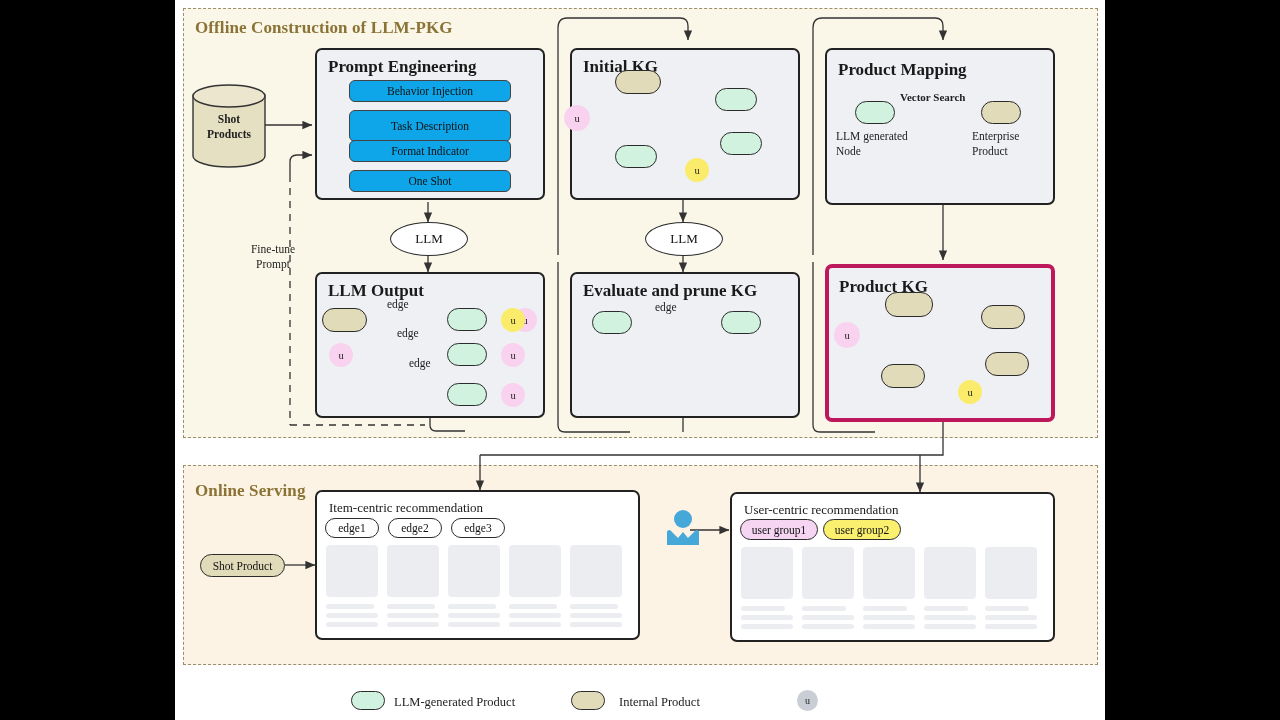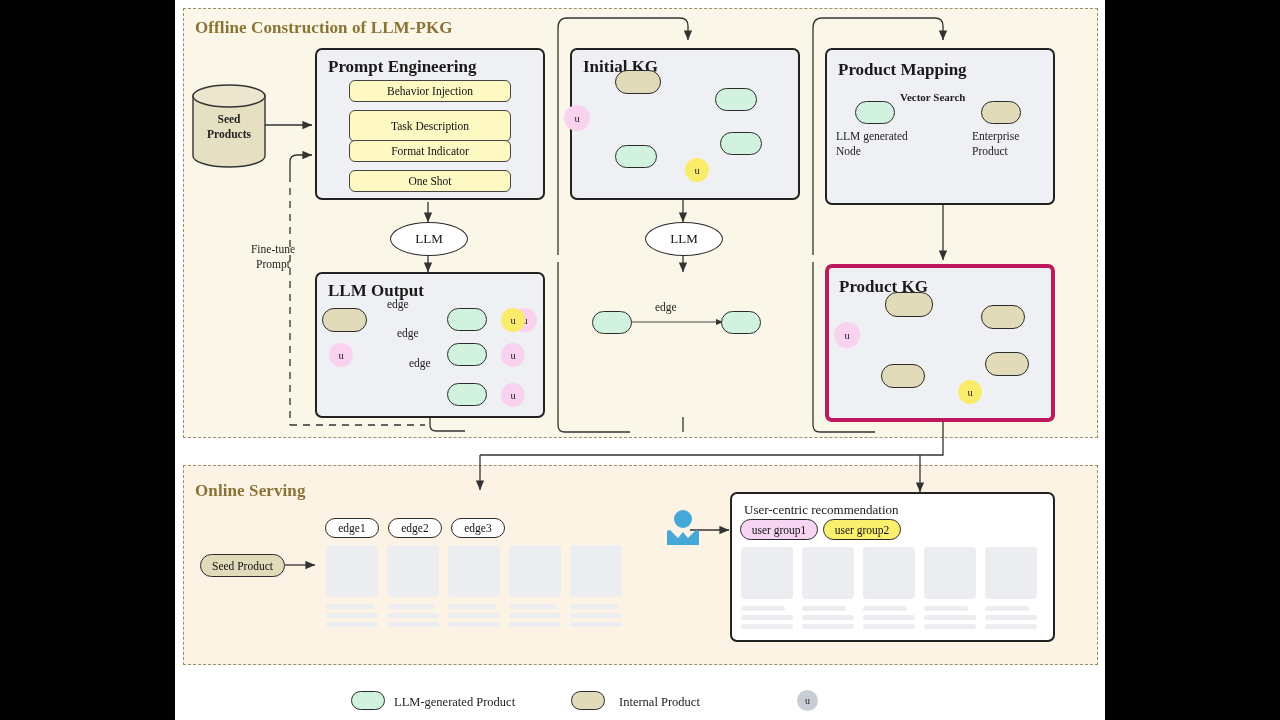--- a/index.html
+++ b/index.html
@@ -14,21 +14,21 @@
   #online  { left: 8px; top: 465px; width: 915px; height: 200px; background: #fdf3e4; }
   .region-title { position: absolute; font-weight: bold; font-size: 17px; color: #8a7335; letter-spacing: .1px; white-space: nowrap; }
 
   
   .panel { position: absolute; background: #eef0f4; border: 2px solid #222; border-radius: 7px; }
   .panel-title { position: absolute; left: 11px; top: 7px; font-weight: bold; font-size: 17px; color: #1a1a1a; white-space: nowrap; }
   .panel.plain { background: #fff; }
   .panel.thick { border: 4px solid #be185d; }
 
   
-  .promptbox { position: absolute; background: #fef9c3; border: 1.3px solid #444; border-radius: 6px;
+  .promptbox { position: absolute; background: #0ea5e9; border: 1.3px solid #444; border-radius: 6px;
                display: flex; align-items: center; justify-content: center; font-size: 11.5px; color: #111; }
 
   
   .node { position: absolute; border: 1.6px solid #2b2b2b; border-radius: 12px; }
   .node.green { background: #d2f2e0; }
   .node.tan   { background: #e2dbba; }
   .ucirc { position: absolute; border-radius: 50%; display: flex; align-items: center; justify-content: center;
            font-size: 10.5px; color: #222; }
   .ucirc.pink   { background: #f9d2ef; }
   .ucirc.yellow { background: #fbeb6a; }
@@ -156,21 +156,21 @@
       <path d="M752,382 L784,393"></path>
     </g>
 
     <g>
       <circle cx="508" cy="519" r="9" fill="#45a8d8"></circle>
       <path d="M492,545 L492,532 Q492,530 495,530 L503,538 L508,532 L513,538 L521,530 Q524,530 524,532 L524,545 Z" fill="#45a8d8"></path>
     </g>
   </svg>
 
   <div class="txt bold center" style="left:18px; top:112px; width:72px;">
-    <div>Seed</div>
+    <div>Shot</div>
     <div>Products</div>
   </div>
 
   <div class="txt center" style="left:58px; top:242px; width:80px;">
     <div>Fine-tune</div>
     <div>Prompt</div>
   </div>
 
   <div class="panel" style="left:140px; top:48px; width:230px; height:152px;">
     <div class="panel-title">Prompt Engineering</div>
@@ -203,20 +203,23 @@
   </div>
   <div class="node tan" style="left:440px; top:70px; width:46px; height:24px;"></div>
   <div class="node green" style="left:540px; top:88px; width:42px; height:23px;"></div>
   <div class="node green" style="left:545px; top:132px; width:42px; height:23px;"></div>
   <div class="node green" style="left:440px; top:145px; width:42px; height:23px;"></div>
   <div class="ucirc pink" style="left:389px; top:105px; width:26px; height:26px;">u</div>
   <div class="ucirc yellow" style="left:510px; top:158px; width:24px; height:24px;">u</div>
 
   <div class="pill" style="left:470px; top:222px; width:78px; height:34px; border-radius:50%; font-size:13px;">LLM</div>
 
+  <div class="panel" style="left:395px; top:272px; width:230px; height:146px;">
+    <div class="panel-title">Evaluate and prune KG</div>
+  </div>
   <div class="node green" style="left:417px; top:311px; width:40px; height:23px;"></div>
   <div class="node green" style="left:546px; top:311px; width:40px; height:23px;"></div>
   <div class="txt" style="left:480px; top:300px;">edge</div>
 
   <div class="panel" style="left:650px; top:48px; width:230px; height:157px;">
     <div class="panel-title" style="top:10px;">Product Mapping</div>
   </div>
   <div class="node green" style="left:680px; top:101px; width:40px; height:23px;"></div>
   <div class="node tan" style="left:806px; top:101px; width:40px; height:23px;"></div>
   <div class="txt bold" style="left:725px; top:90px; font-size:11px;">Vector Search</div>
@@ -232,21 +235,24 @@
   <div class="panel thick" style="left:650px; top:264px; width:230px; height:158px;">
     <div class="panel-title" style="left:10px; top:9px;">Product KG</div>
   </div>
   <div class="node tan" style="left:710px; top:292px; width:48px; height:25px;"></div>
   <div class="node tan" style="left:806px; top:305px; width:44px; height:24px;"></div>
   <div class="node tan" style="left:810px; top:352px; width:44px; height:24px;"></div>
   <div class="node tan" style="left:706px; top:364px; width:44px; height:24px;"></div>
   <div class="ucirc pink" style="left:659px; top:322px; width:26px; height:26px;">u</div>
   <div class="ucirc yellow" style="left:783px; top:380px; width:24px; height:24px;">u</div>
 
-  <div class="pill tanfill" style="left:25px; top:554px; width:85px; height:23px;">Seed Product</div>
+  <div class="panel plain" style="left:140px; top:490px; width:325px; height:150px;">
+    <div class="panel-title" style="font-weight:normal; font-size:13px; left:12px; top:8px;">Item-centric recommendation</div>
+  </div>
+  <div class="pill tanfill" style="left:25px; top:554px; width:85px; height:23px;">Shot Product</div>
   <div class="pill" style="left:150px; top:518px; width:54px; height:20px;">edge1</div>
   <div class="pill" style="left:213px; top:518px; width:54px; height:20px;">edge2</div>
   <div class="pill" style="left:276px; top:518px; width:54px; height:20px;">edge3</div>
 
   <div class="card-img" style="left:151px; top:545px; width:52px; height:52px;"></div>
   <div class="card-line" style="left:151px; top:604px; width:48px; height:5px;"></div>
   <div class="card-line" style="left:151px; top:613px; width:52px; height:5px;"></div>
   <div class="card-line" style="left:151px; top:622px; width:52px; height:5px;"></div>
   <div class="card-img" style="left:212px; top:545px; width:52px; height:52px;"></div>
   <div class="card-line" style="left:212px; top:604px; width:48px; height:5px;"></div>

